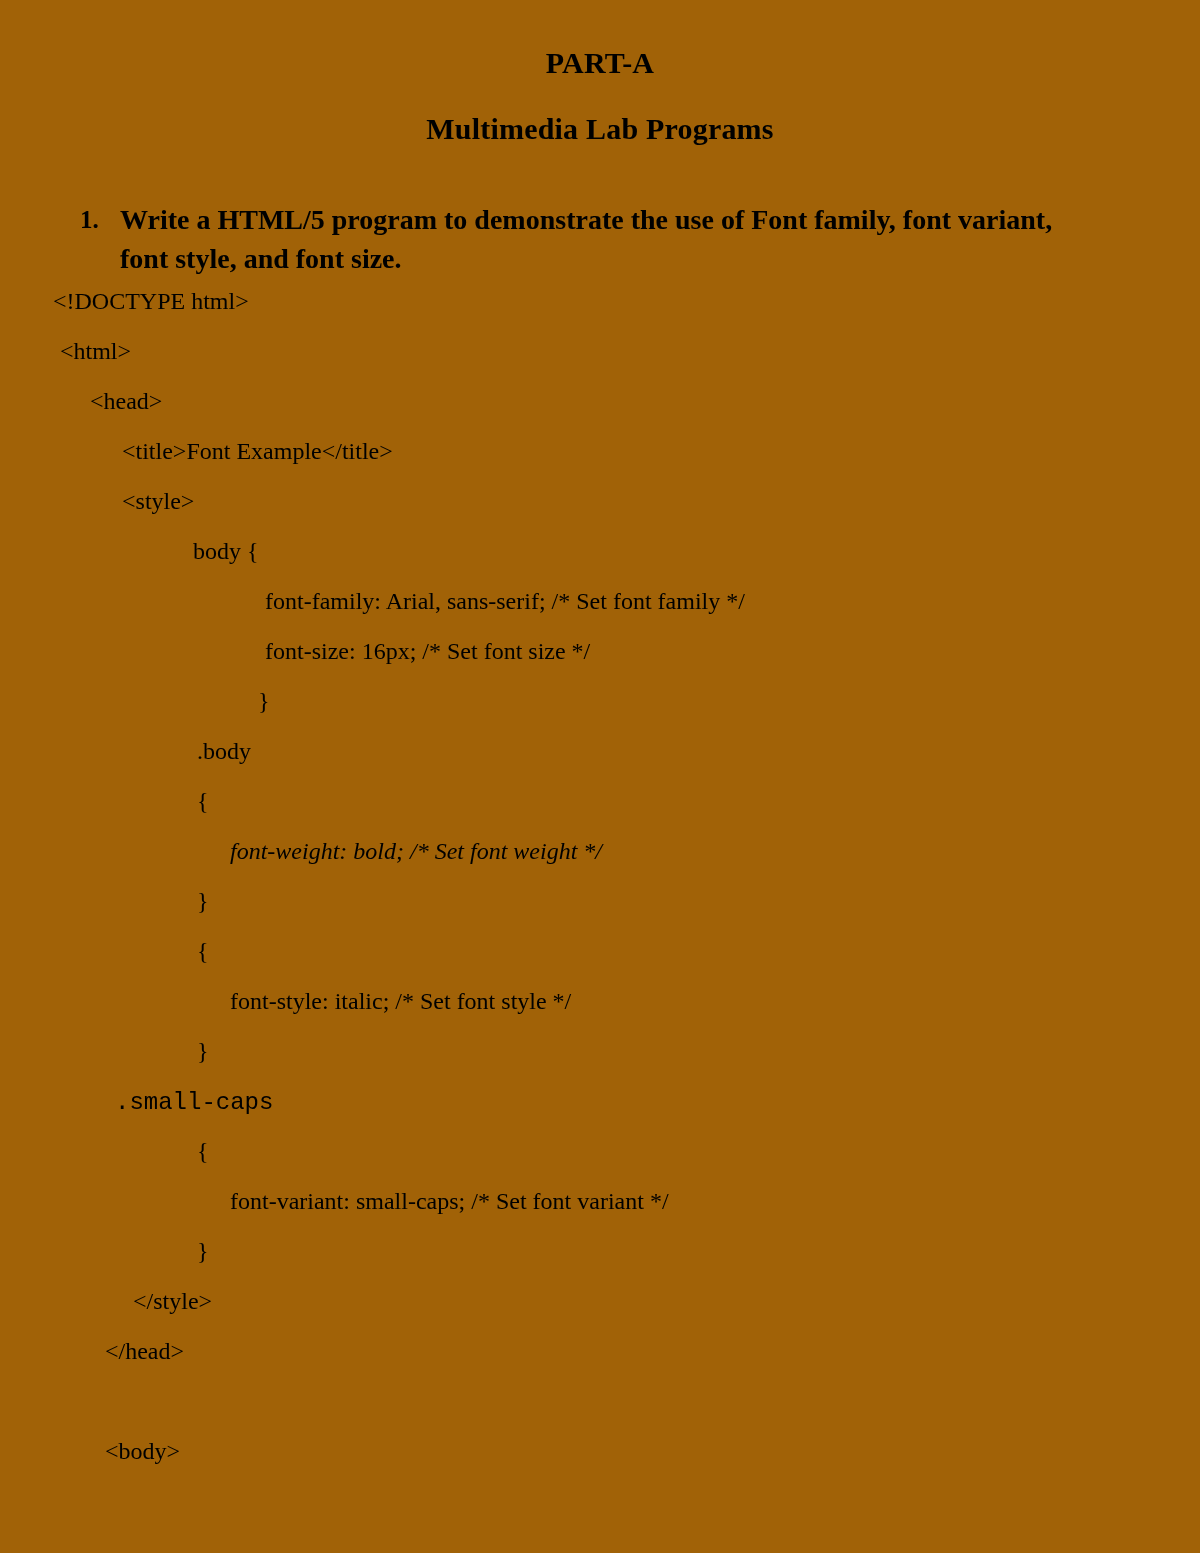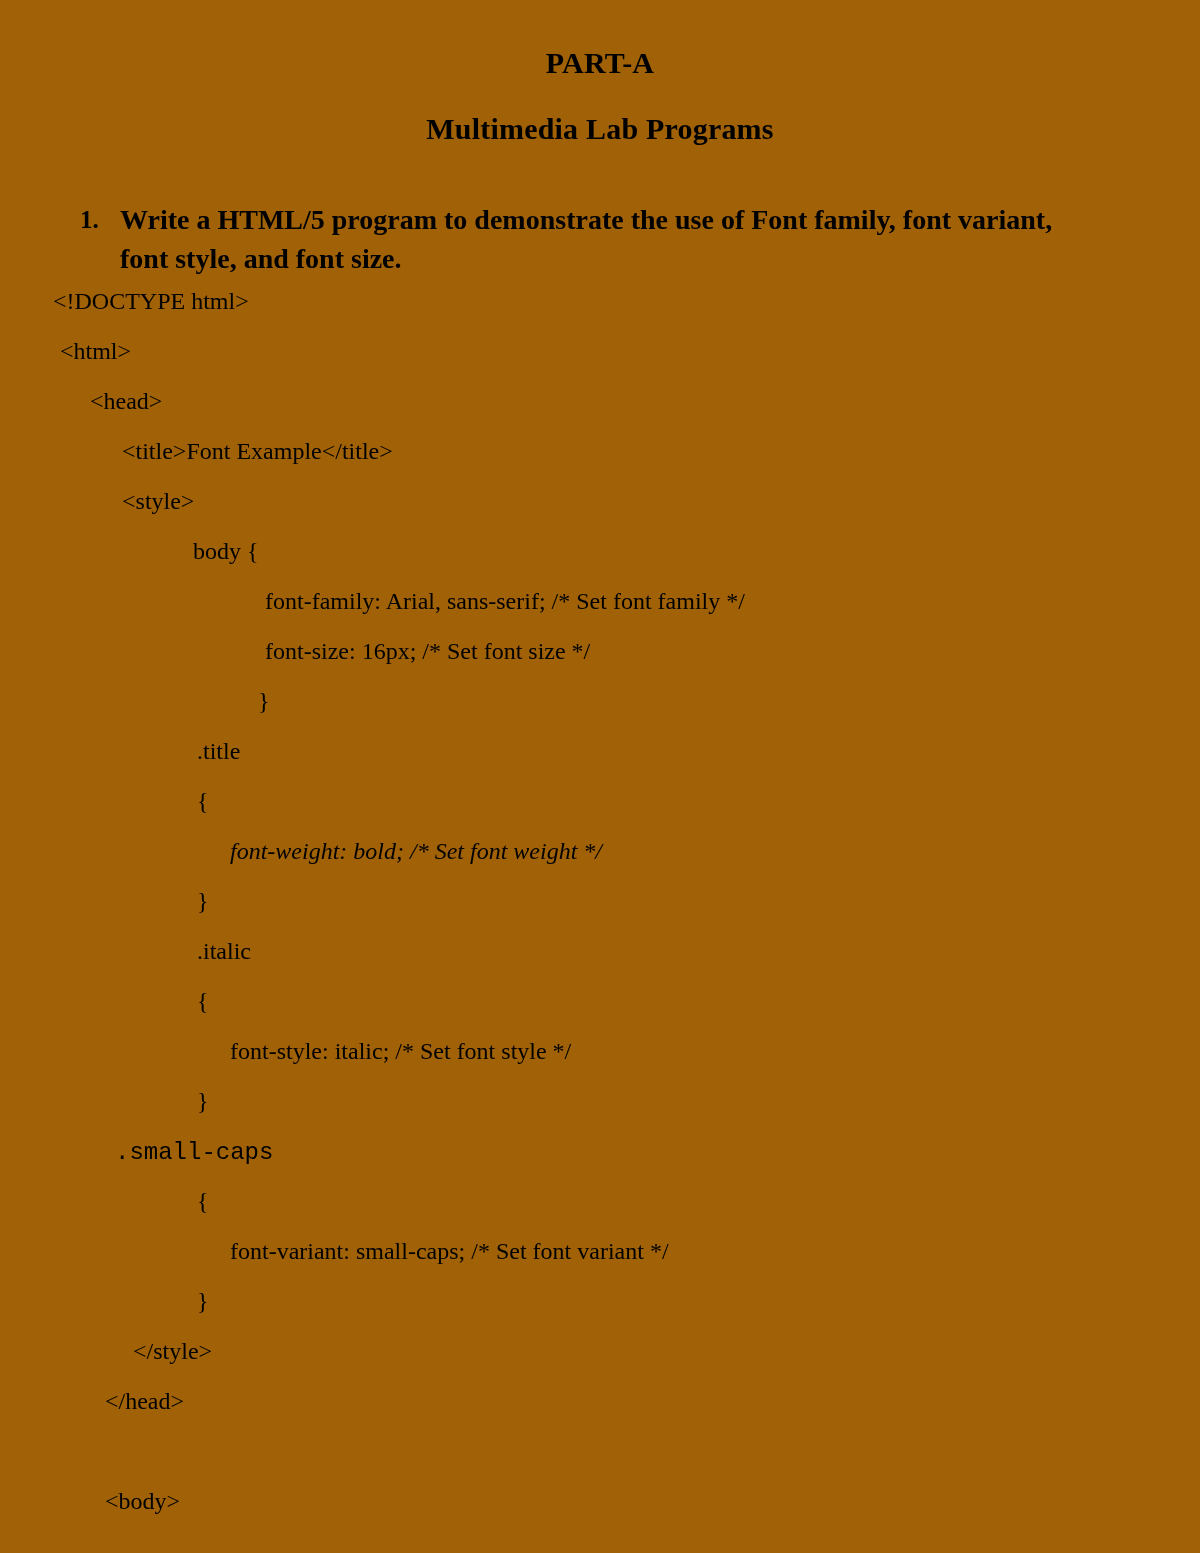--- a/index.html
+++ b/index.html
@@ -88,25 +88,24 @@
   <div class="code-block" id="code-block">
       <div class="code-line"><span style="margin-left: 53px;">&lt;!DOCTYPE html&gt;</span></div>
       <div class="code-line"><span style="margin-left: 60px;">&lt;html&gt;</span></div>
       <div class="code-line"><span style="margin-left: 90px;">&lt;head&gt;</span></div>
       <div class="code-line"><span style="margin-left: 122px;">&lt;title&gt;Font Example&lt;/title&gt;</span></div>
       <div class="code-line"><span style="margin-left: 122px;">&lt;style&gt;</span></div>
       <div class="code-line"><span style="margin-left: 193px;">body {</span></div>
       <div class="code-line"><span style="margin-left: 265px;">font-family: Arial, sans-serif; /* Set font family */</span></div>
       <div class="code-line"><span style="margin-left: 265px;">font-size: 16px; /* Set font size */</span></div>
       <div class="code-line"><span style="margin-left: 258px;">}</span></div>
-      <div class="code-line"><span style="margin-left: 197px;">.title</span></div>
+      <div class="code-line"><span style="margin-left: 197px;">.body</span></div>
       <div class="code-line"><span style="margin-left: 197px;">{</span></div>
       <div class="code-line"><span style="margin-left: 230px; font-style: italic;">font-weight: bold; /* Set font weight */</span></div>
       <div class="code-line"><span style="margin-left: 197px;">}</span></div>
-      <div class="code-line"><span style="margin-left: 197px;">.italic</span></div>
       <div class="code-line"><span style="margin-left: 197px;">{</span></div>
       <div class="code-line"><span style="margin-left: 230px;">font-style: italic; /* Set font style */</span></div>
       <div class="code-line"><span style="margin-left: 197px;">}</span></div>
       <div class="code-line"><span style="margin-left: 115px; font-family: Liberation Mono, monospace;">.small-caps</span></div>
       <div class="code-line"><span style="margin-left: 197px;">{</span></div>
       <div class="code-line"><span style="margin-left: 230px;">font-variant: small-caps; /* Set font variant */</span></div>
       <div class="code-line"><span style="margin-left: 197px;">}</span></div>
       <div class="code-line"><span style="margin-left: 133px;">&lt;/style&gt;</span></div>
       <div class="code-line"><span style="margin-left: 105px;">&lt;/head&gt;</span></div>
       <div class="code-line"><span style="margin-left: 105px;"></span></div>

